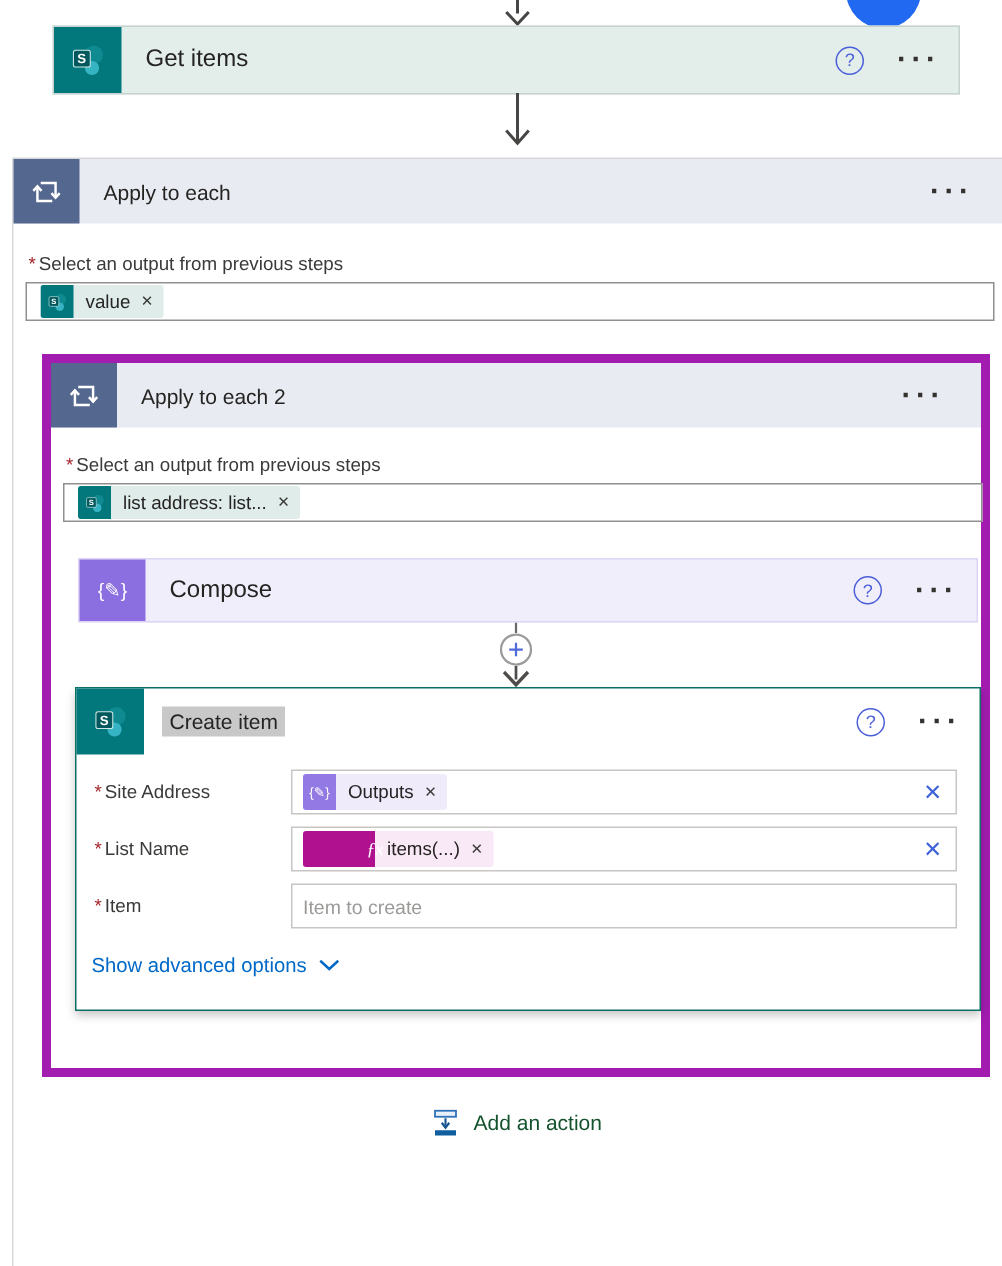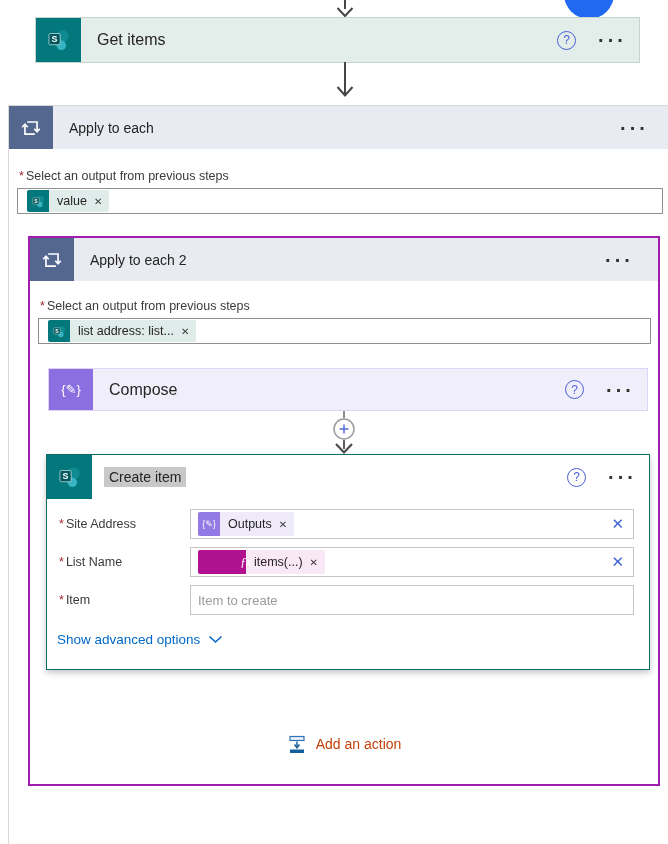--- a/index.html
+++ b/index.html
@@ -22,21 +22,21 @@
   .dots{font-size:20px;font-weight:700;letter-spacing:3px;color:#33322f;line-height:0.4;}
 
   
   .get-items{position:absolute;left:35px;top:17px;width:605px;height:46px;background:#e3eeeb;
              border:1px solid #c5d2ce;display:flex;align-items:center;}
   .sp-block{width:45px;height:100%;background:#03787c;}
   .card-title{margin-left:16px;font-size:16px;}
 
   
   .scope-outer{position:absolute;left:8px;top:105px;width:672px;height:745px;border:1px solid #d8d8d8;background:#fff;}
-  .scope-nested{margin:22px 0 0 19px;width:632px;height:550px;border:2px solid #a21caf;background:#fff;}
+  .scope-nested{margin:22px 0 0 19px;width:632px;height:482px;border:6px solid #a21caf;background:#fff;}
   .scope-header{height:43px;background:#e9ebf2;display:flex;align-items:center;}
   .scope-header .iconblock{width:44px;height:43px;background:#54678e;}
   .scope-title{margin-left:16px;font-size:14px;}
   .scope-outer>.scope-header .dots{margin-right:18px;}
   .scope-nested>.scope-header .dots{margin-right:12px;}
 
   .field-label{font-size:12.5px;color:#3b3a39;margin:20px 0 5px 10px;}
   .scope-nested .field-label{margin:18px 0 5px 10px;}
   .req{color:#a4262c;margin-right:2px;}
 
@@ -74,21 +74,21 @@
   .form-label{width:131px;font-size:12.5px;color:#3b3a39;padding-top:8px;}
   .form-input{position:relative;width:444px;height:30px;border:1px solid #c8c6c4;background:#fff;
               display:flex;align-items:center;padding-left:7px;}
   .form-input .chip{height:24px;}
   .clear-x{position:absolute;right:9px;top:50%;transform:translateY(-50%);color:#3e63d9;font-size:15px;cursor:pointer;}
   .item-field{border:0;outline:0;flex:1;margin-right:10px;font-size:13px;font-family:inherit;color:#404040;background:transparent;}
   .item-field::placeholder{color:#9c9a98;}
   .advanced{margin:17px 0 0 10px;display:flex;align-items:center;gap:8px;color:#0069c7;font-size:13.5px;cursor:pointer;}
 
   .add-action{margin-top:64px;display:flex;justify-content:center;align-items:center;gap:9px;
-              color:#c2410c;font-size:14px;cursor:pointer;}
+              color:#14532d;font-size:14px;cursor:pointer;}
 </style>
 </head>
 <body>
 
 <div class="canvas">
 
   <svg class="arrow top-arrow" width="24" height="18">
     <line x1="12" y1="0" x2="12" y2="9" stroke="#484644" stroke-width="2"></line>
     <path d="M4.5 8 L12 16 L19.5 8" fill="none" stroke="#484644" stroke-width="2"></path>
   </svg>

